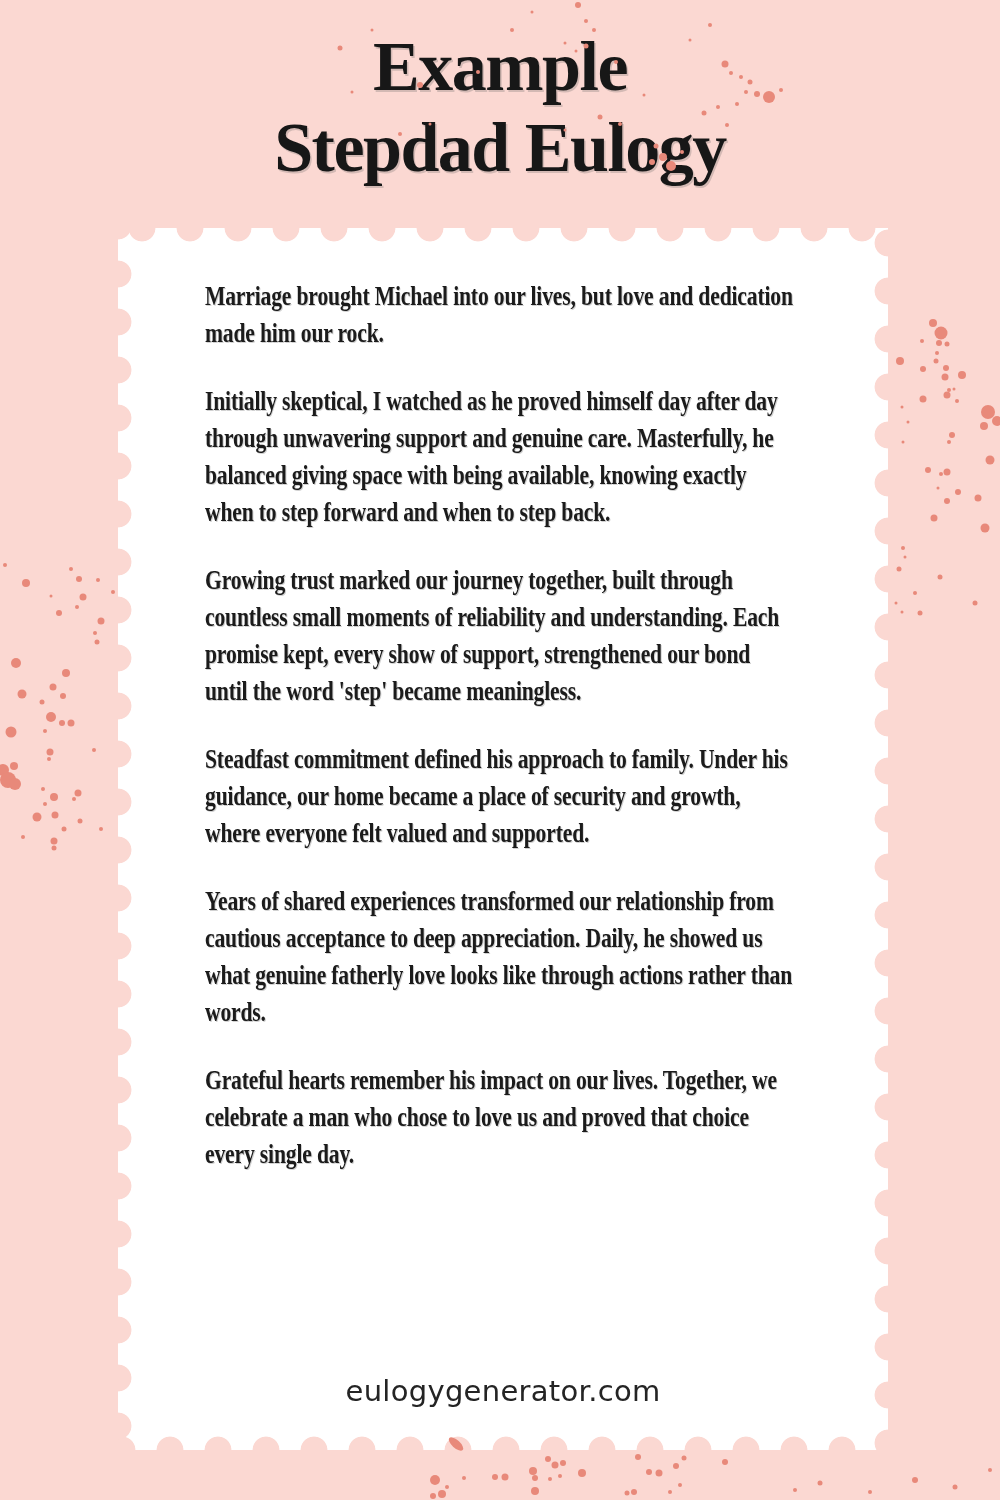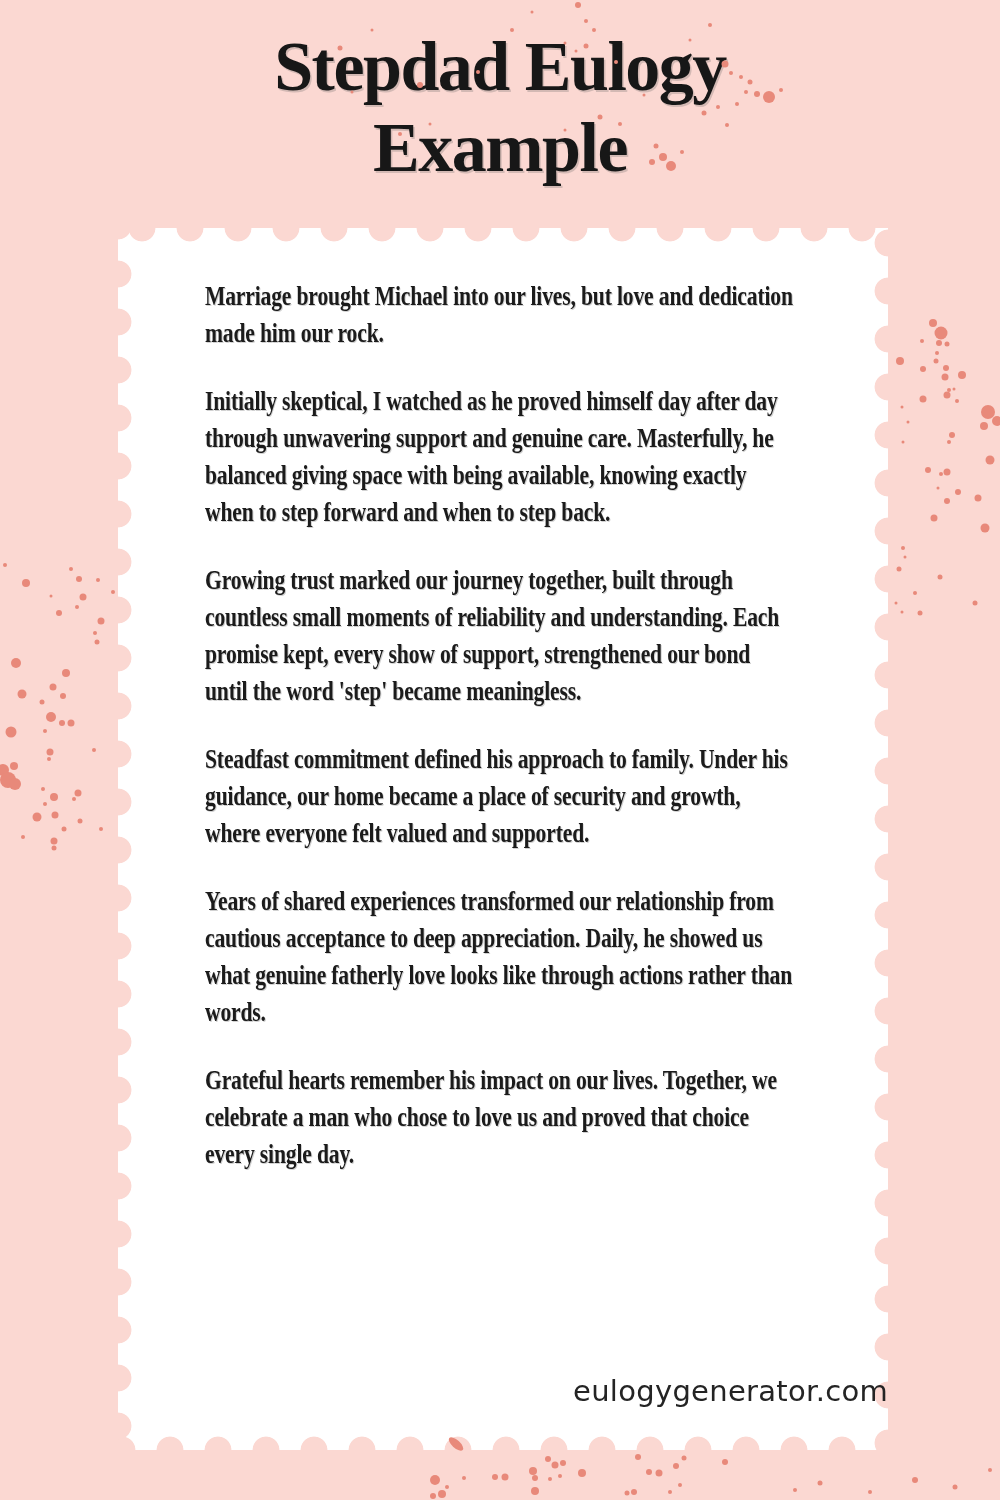--- a/index.html
+++ b/index.html
@@ -64,35 +64,35 @@
   .para {
     margin: 0 0 31px 0;
     font-family: "Liberation Serif", serif; font-weight: bold;
     font-size: 27px; line-height: 37px; letter-spacing: -0.2px;
     color: var(--body_text, #1B1B1B);
     text-shadow: 1.2px 1.2px 0 rgba(90,90,90,0.28);
   }
 
   .footer {
     position: absolute; left: 0; right: 0; bottom: 42px; z-index: 4;
-    text-align: right;
+    text-align: center;
     font-family: "DejaVu Sans", sans-serif;
     font-size: 29px; letter-spacing: 0.3px;
     color: var(--footer_text, #242424);
   }
 </style>
 </head>
 <body>
 
 <div class="poster">
 
   <h1 class="title">
 
-  <div class="title-line">Stepdad Eulogy</div>
-      <div class="title-line">Example</div>
+  <div class="title-line">Example</div>
+      <div class="title-line">Stepdad Eulogy</div>
     </h1>
 
   <div class="card">
     <div class="scallop scallop-top"></div>
     <div class="scallop scallop-bottom"></div>
     <div class="scallop scallop-left"></div>
     <div class="scallop scallop-right"></div>
 
     <div class="card-text">
 

